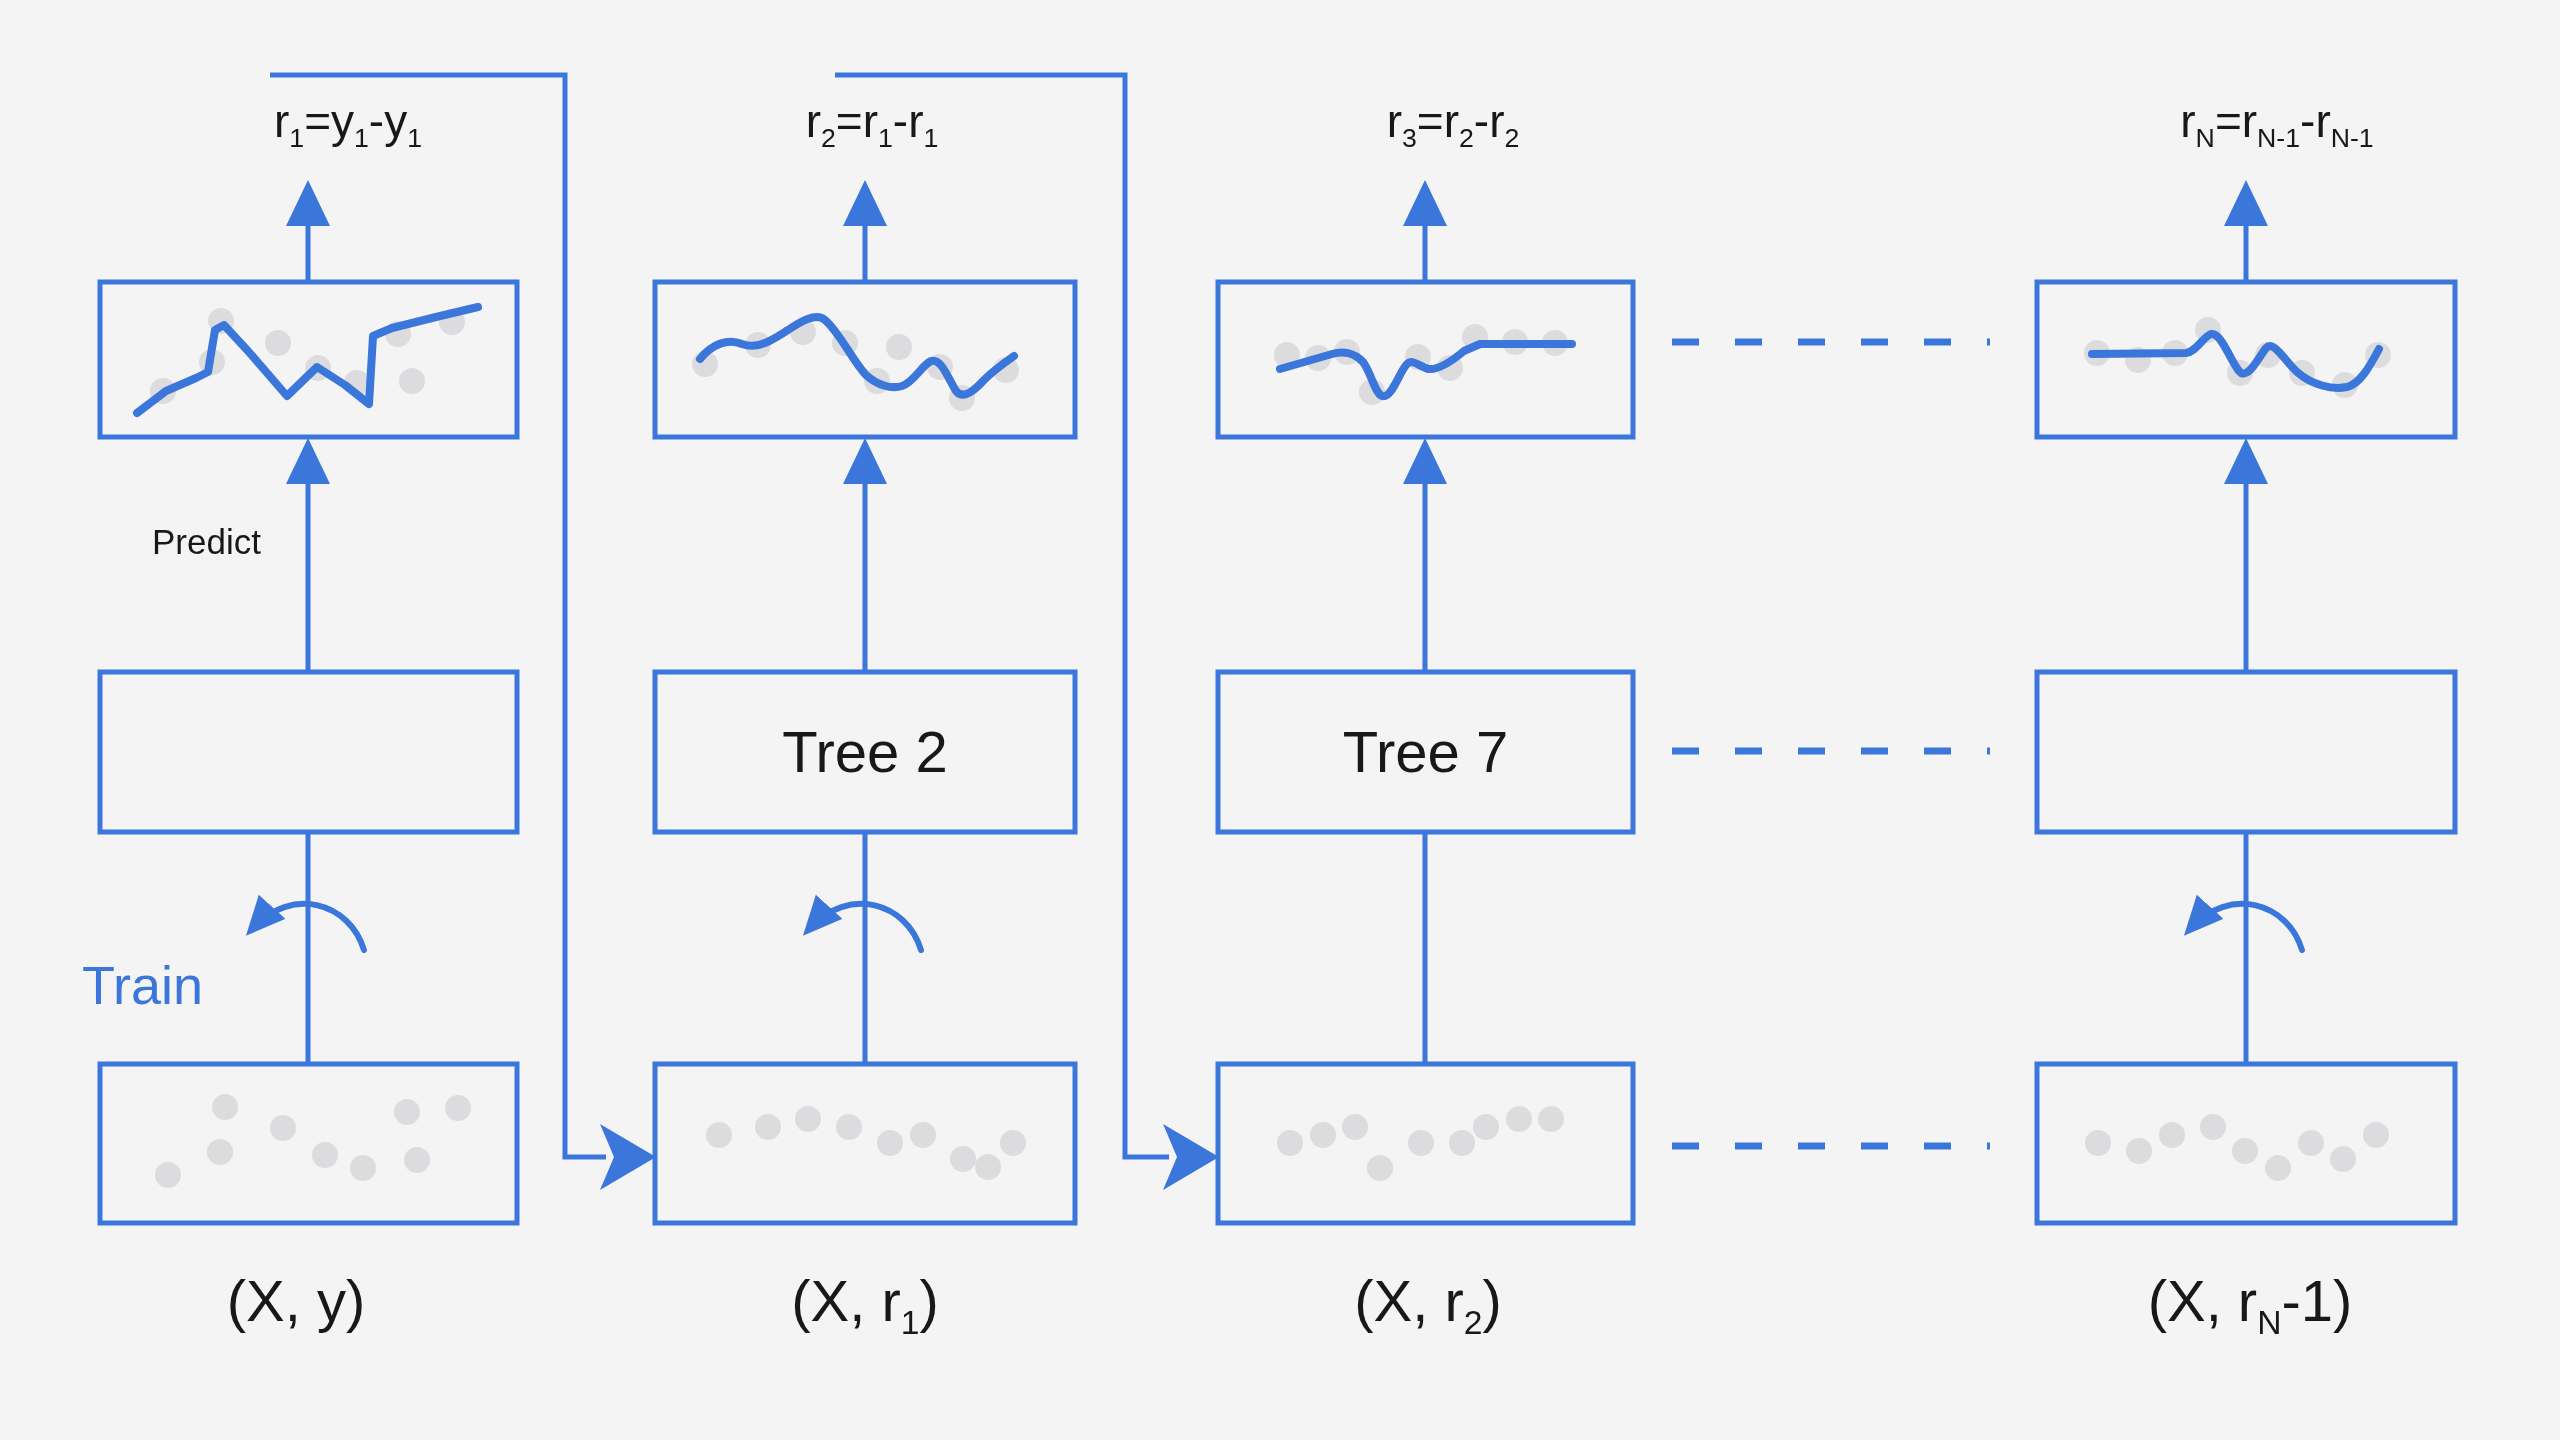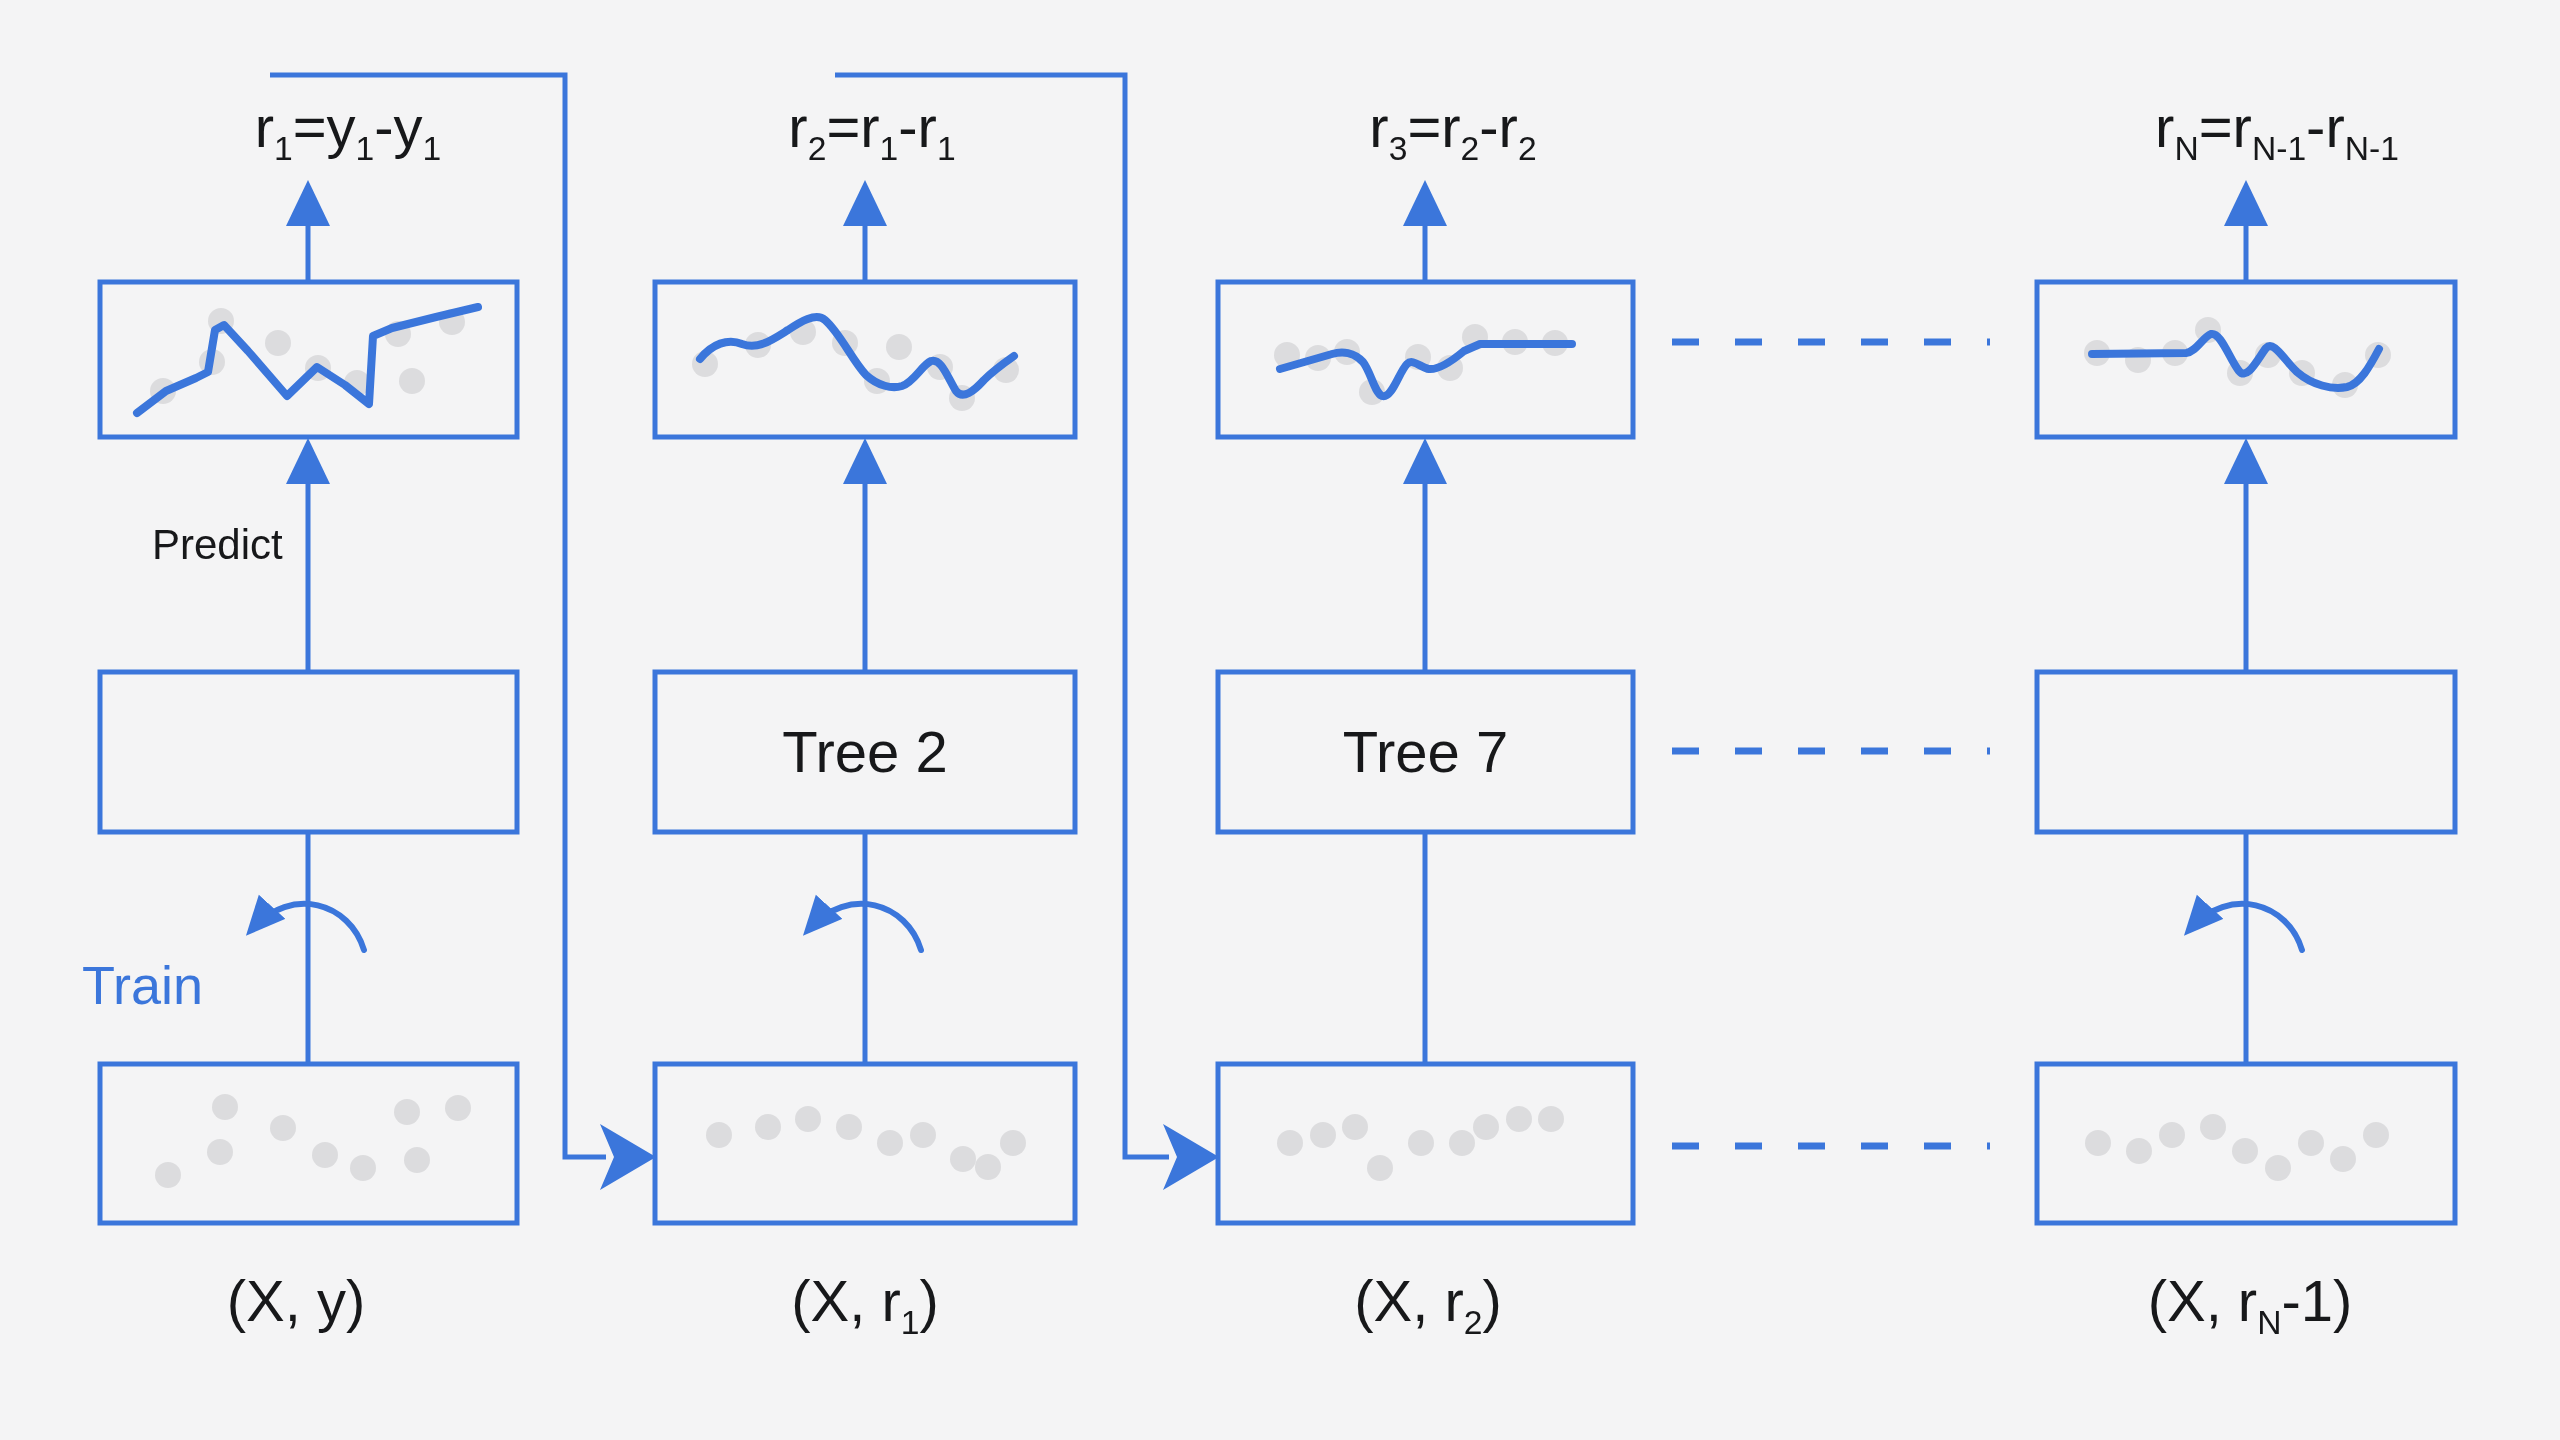--- a/index.html
+++ b/index.html
@@ -18,25 +18,25 @@
   
   .box{fill:none;stroke:var(--accent);stroke-width:5;}
   .ln{fill:none;stroke:var(--accent);stroke-width:5;}
   .curve{fill:none;stroke:var(--accent);stroke-width:8;stroke-linecap:round;stroke-linejoin:round;}
   .arc{fill:none;stroke:var(--accent);stroke-width:6;stroke-linecap:round;}
   .ah{fill:var(--accent);stroke:none;}
   .dots circle{fill:var(--dot);}
   .dash{fill:none;stroke:var(--accent);stroke-width:7;stroke-dasharray:27 36;}
   
   .txt{position:absolute;white-space:nowrap;line-height:1;}
-  .formula{font-size:58px;transform:translateX(-50%);}
+  .formula{font-size:46px;transform:translateX(-50%);}
   .formula sub,.dataset sub{font-size:.58em;}
   .tree-label{display:flex;align-items:center;justify-content:center;font-size:58px;}
   .dataset{font-size:58px;transform:translateX(-50%);margin-top:12px;}
-  .predict{font-size:42px;}
+  .predict{font-size:35px;}
   .train{font-size:54px;color:var(--accent);margin-top:8px;}
 </style>
 </head>
 <body>
 
 <div class="stage">
 
   <svg class="layer" width="2560" height="1440" viewBox="0 0 2560 1440">
     <defs>
       <marker id="mArrow" markerWidth="7" markerHeight="7" refX="5" refY="3" orient="auto" markerUnits="strokeWidth">

